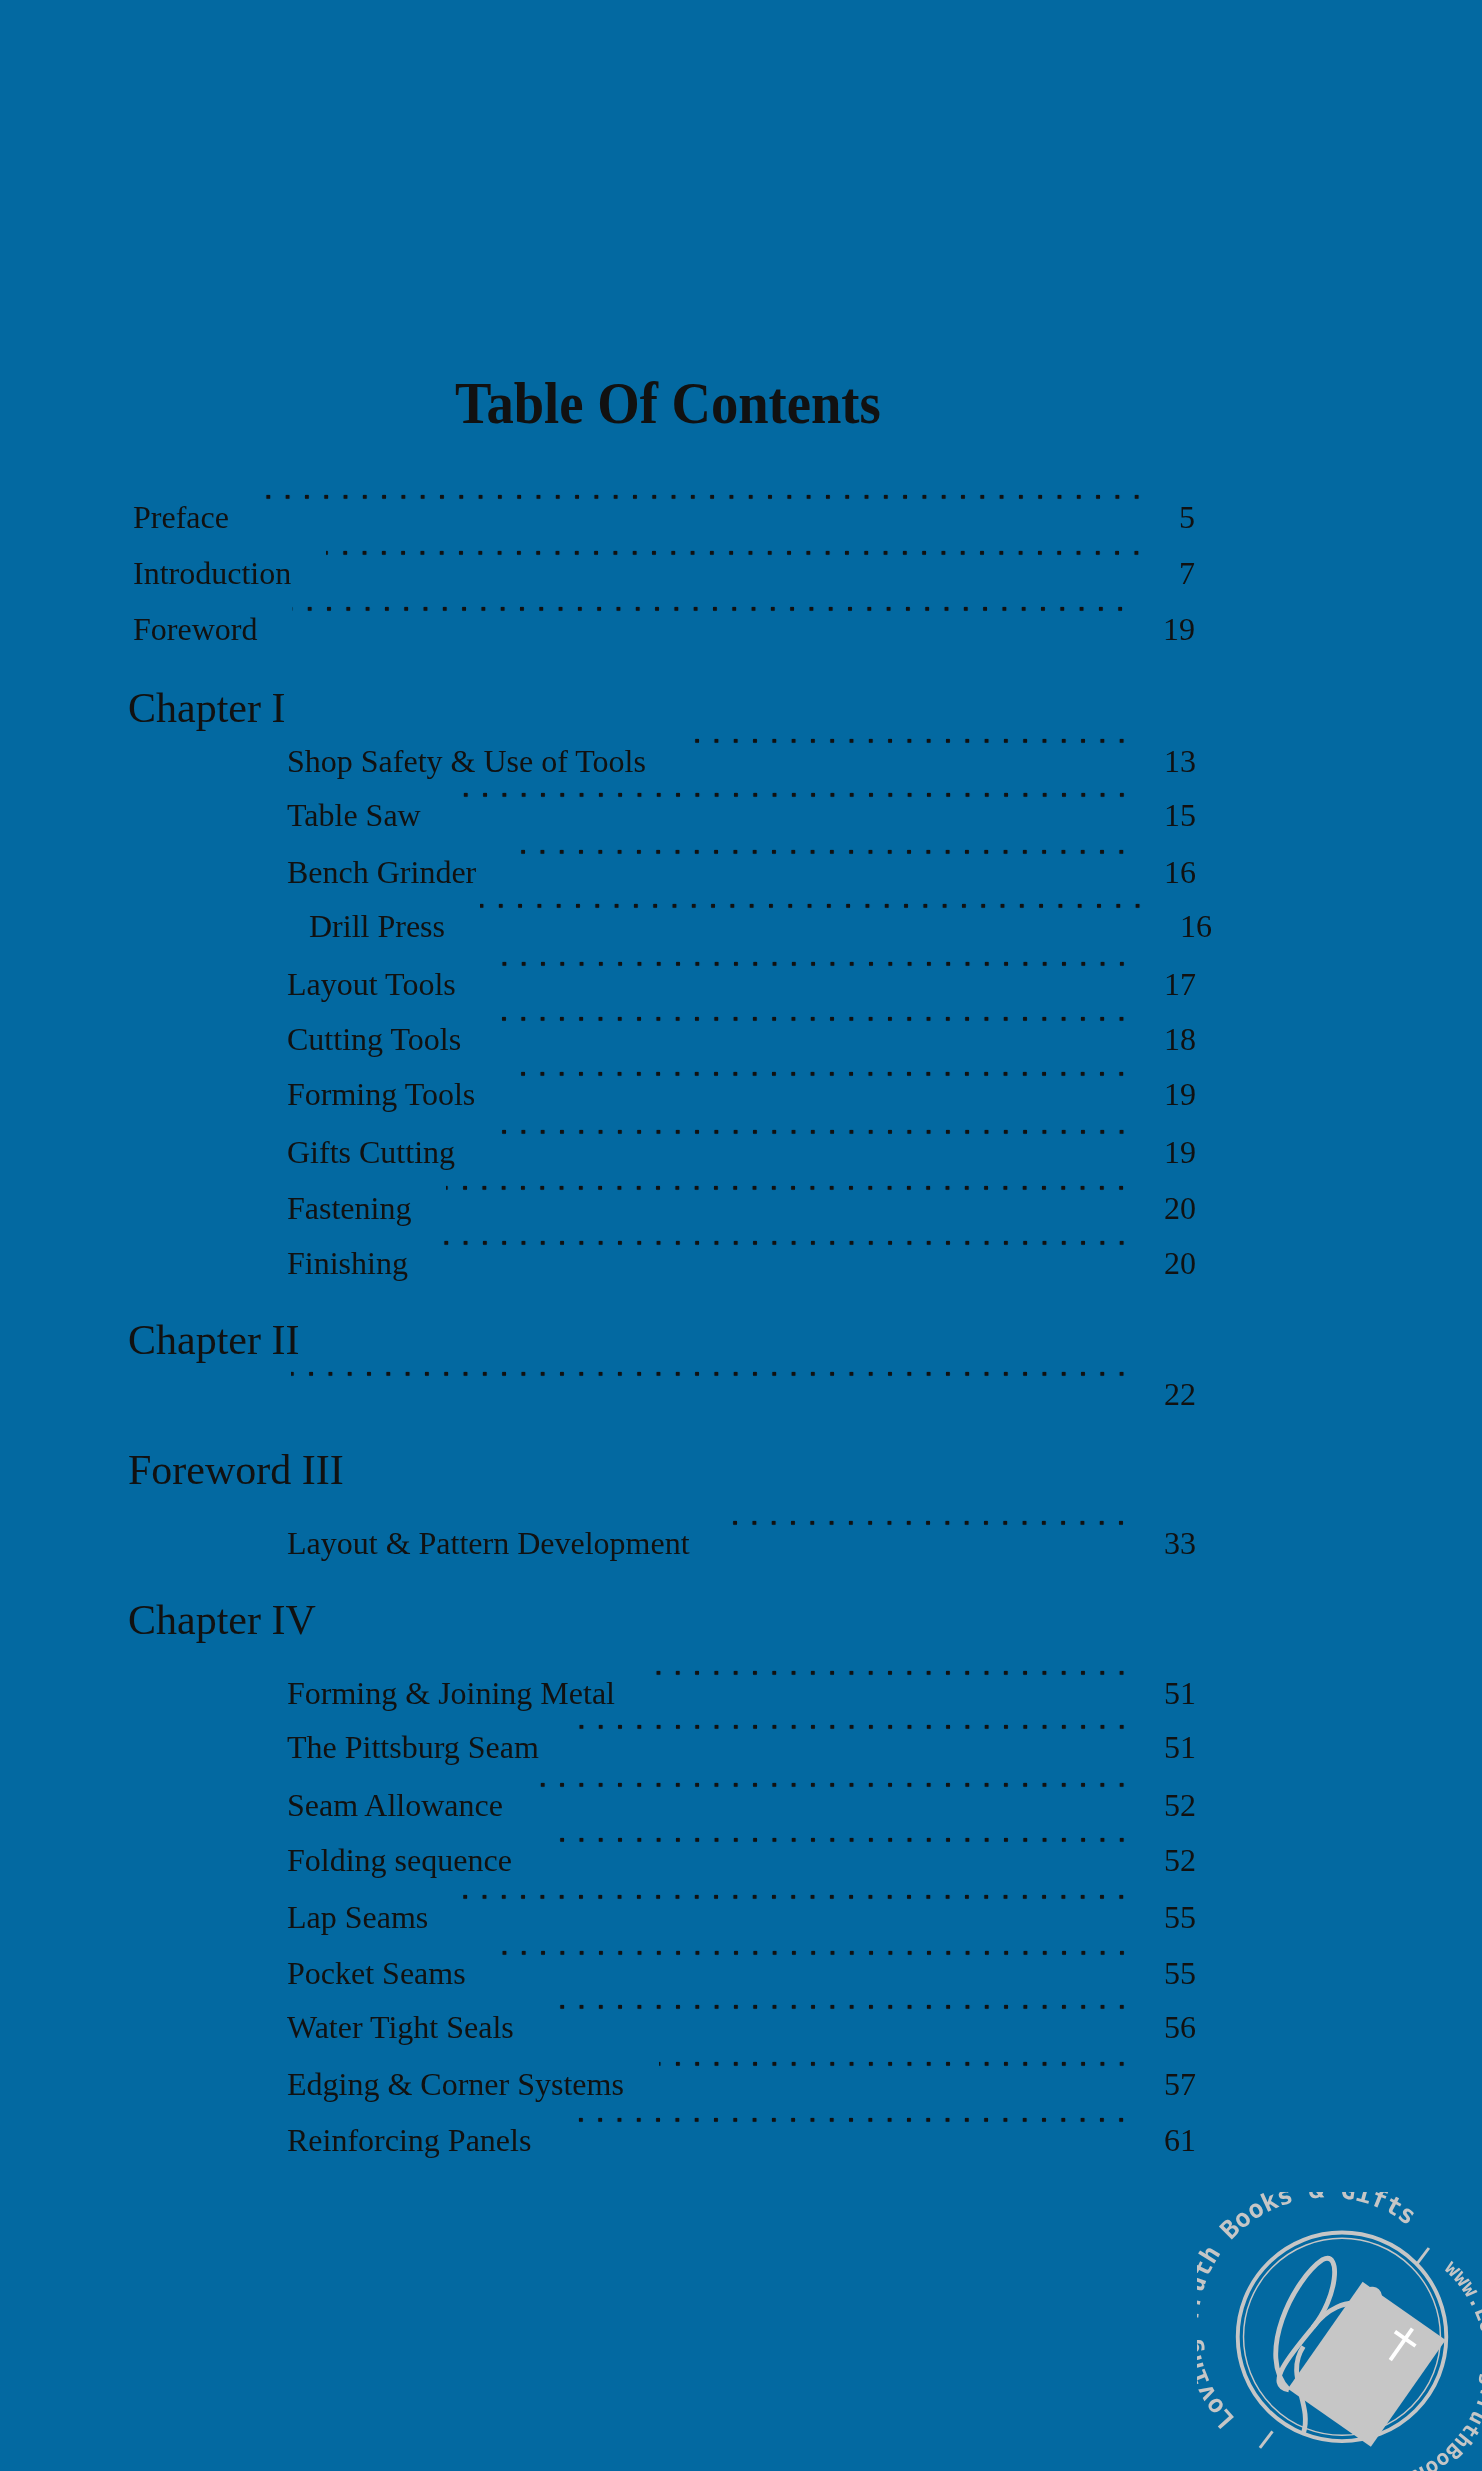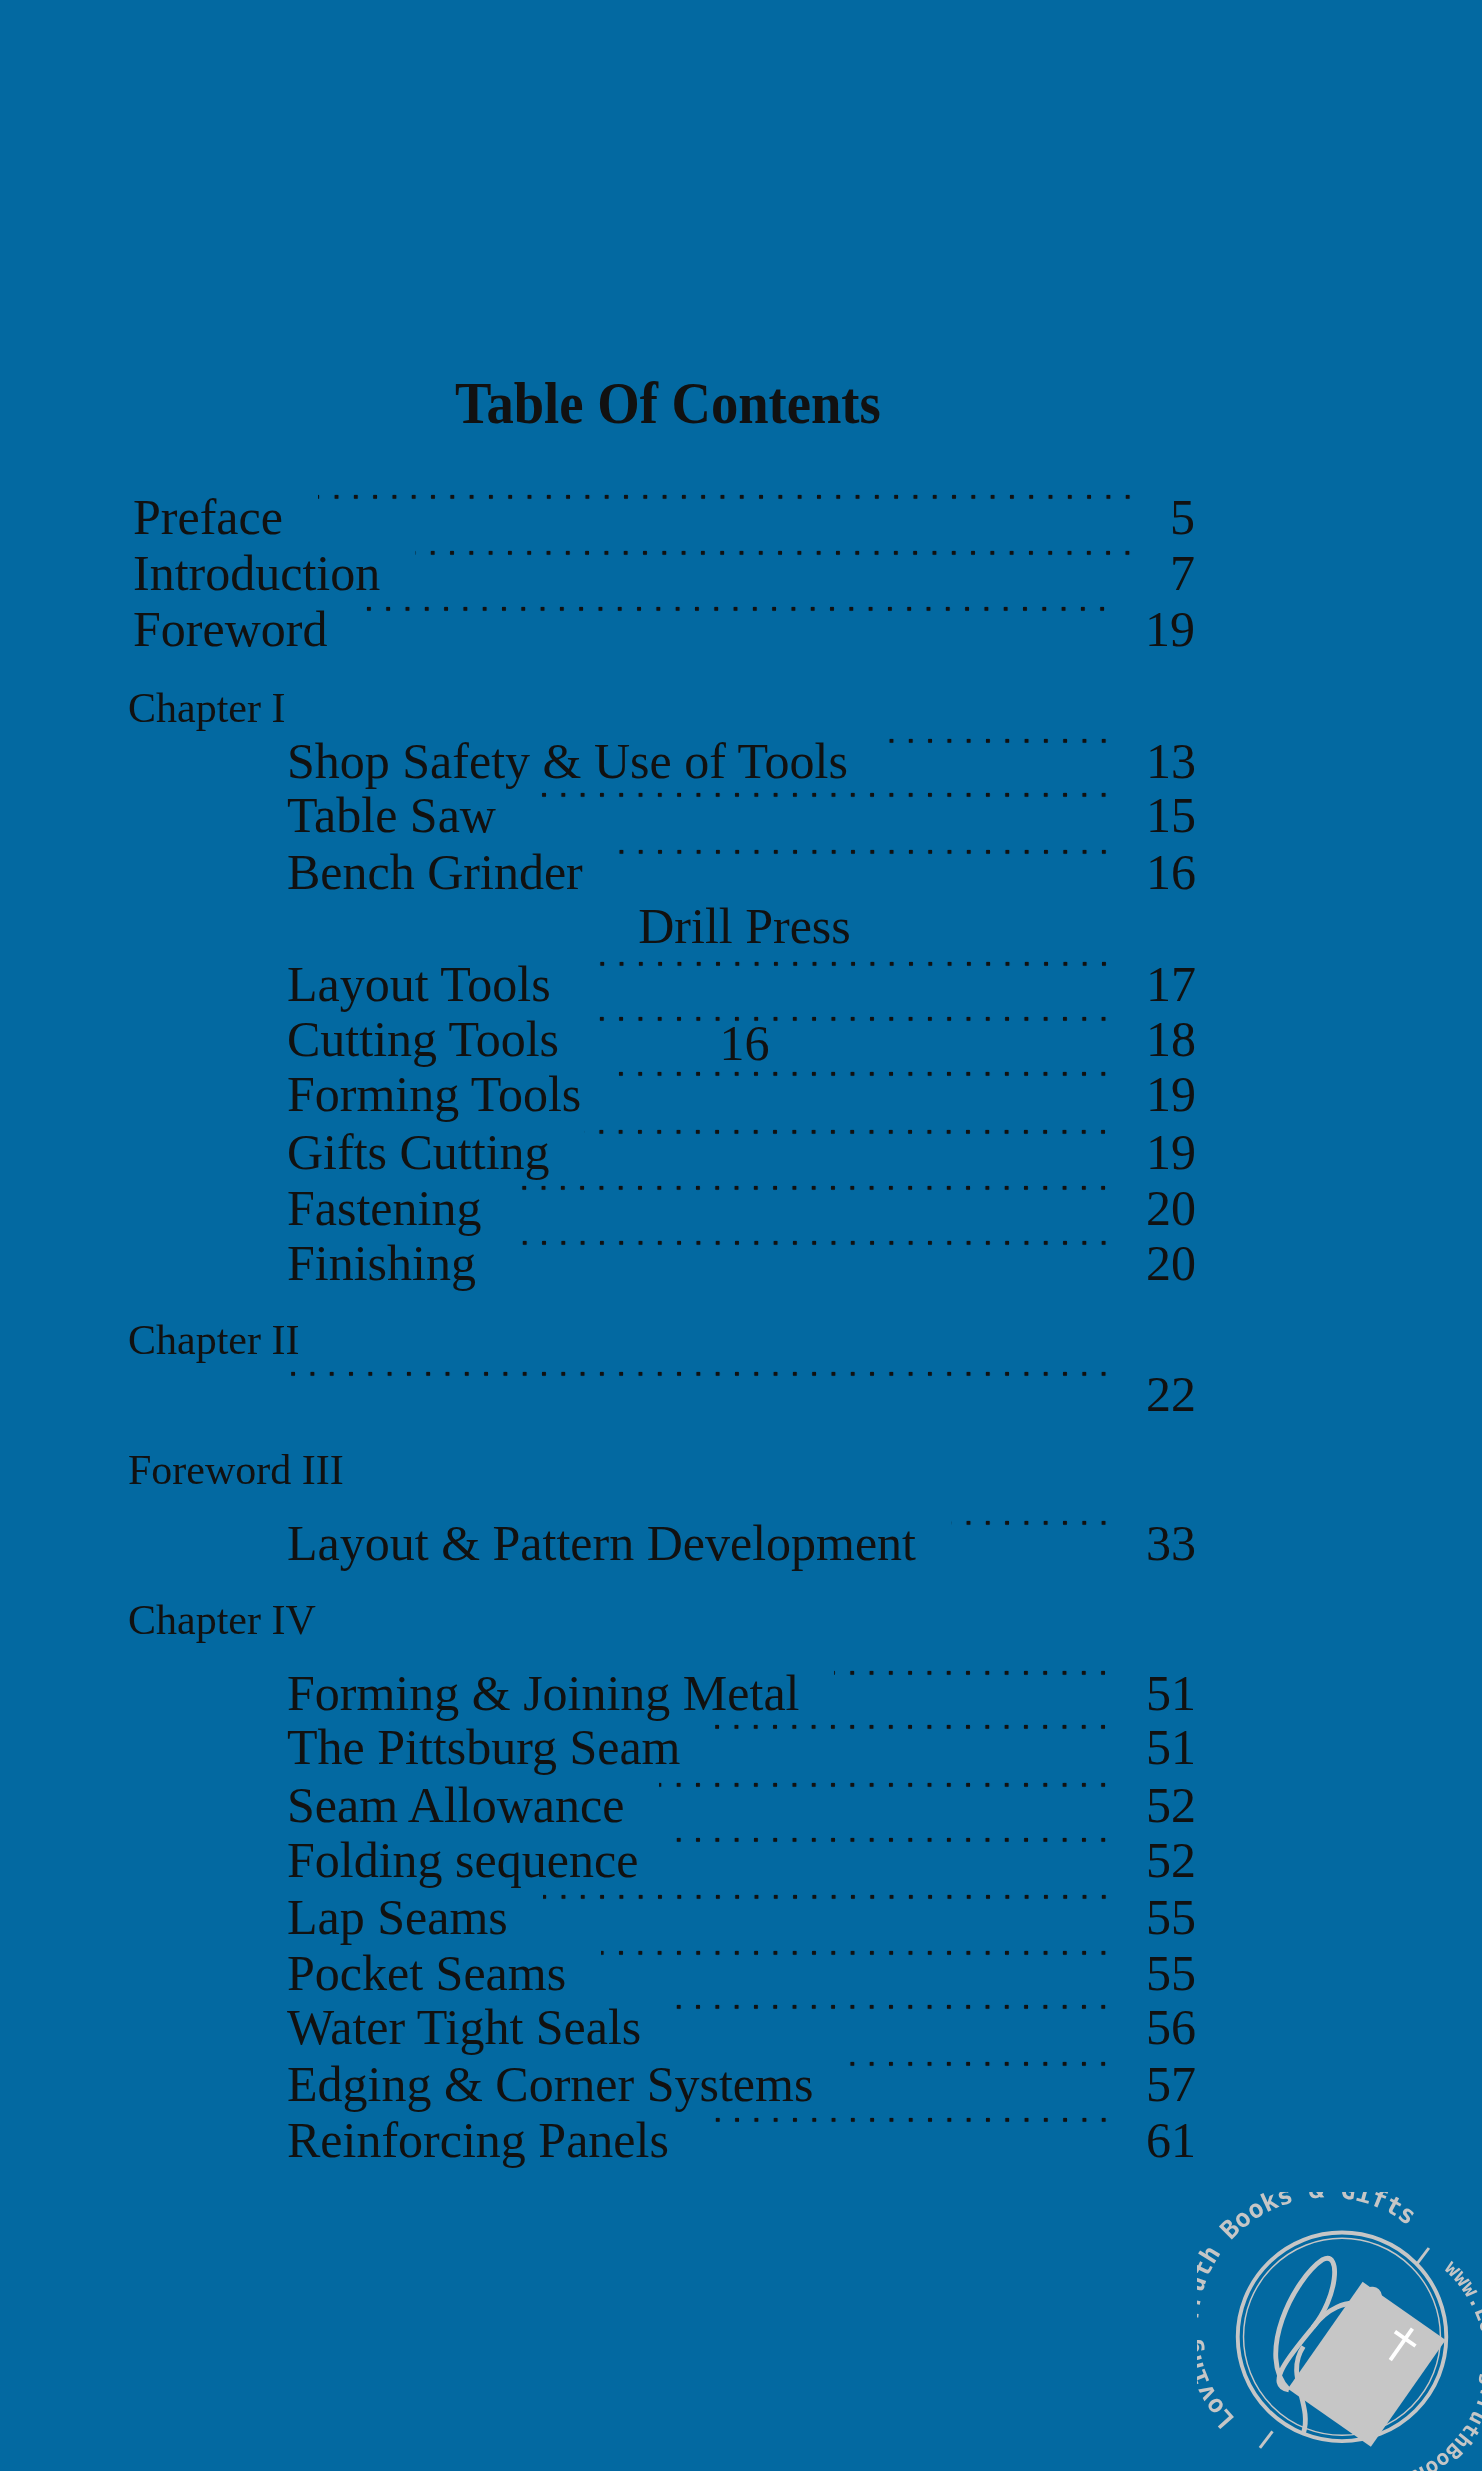--- a/index.html
+++ b/index.html
@@ -4,26 +4,26 @@
 <style>
   html, body { margin: 0; padding: 0; background: #ffffff; }
   body { width: 1482px; height: 2472px; position: relative; overflow: hidden; font-family: "Liberation Serif", "DejaVu Serif", serif; color: #111111; }
   .page { position: absolute; left: 0; top: 0; width: 1482px; height: 2472px; background: #0369a1; }
   .title {
     position: absolute; left: 0; width: 1482px; top: 365px;
     text-align: center; font-weight: bold; font-size: 60px; line-height: 77px;
   }
   .title span { display: inline-block; transform: scaleX(0.91); transform-origin: center; margin-left: -146px; }
   .line {
-    position: absolute; height: 55px; line-height: 55px; font-size: 50px;
-    display: flex; align-items: center; white-space: nowrap; gap: 31px;
+    position: absolute; height: 55px; line-height: 55px; font-size: 32px;
+    display: flex; align-items: flex-end; white-space: nowrap; gap: 31px;
   }
   .line.top { left: 133px; width: 1062px; }
   .line.sub { left: 287px; width: 909px; }
-  .line.sub.nudge { left: 293px; width: 903px; flex-direction: column; }
+  .line.sub.nudge { left: 309px; width: 903px; }
   .chapter { position: absolute; left: 128px; height: 55px; line-height: 55px; font-size: 42px; white-space: nowrap; }
   .label { flex: 0 0 auto; }
   .leader {
     flex: 1 1 auto; height: 9.7px; align-self: baseline; margin: 0 1.9px 0 3.9px;
     background-image: radial-gradient(circle, #111 2.1px, transparent 2.5px);
     background-size: 19.3px 9.7px; background-repeat: repeat-x; background-position: right 1.9px;
     position: relative; top: 0;
   }
   .page-num { flex: 0 0 auto; }
   .stamp { position: absolute; left: 1197px; top: 2192px; width: 290px; height: 280px; }

